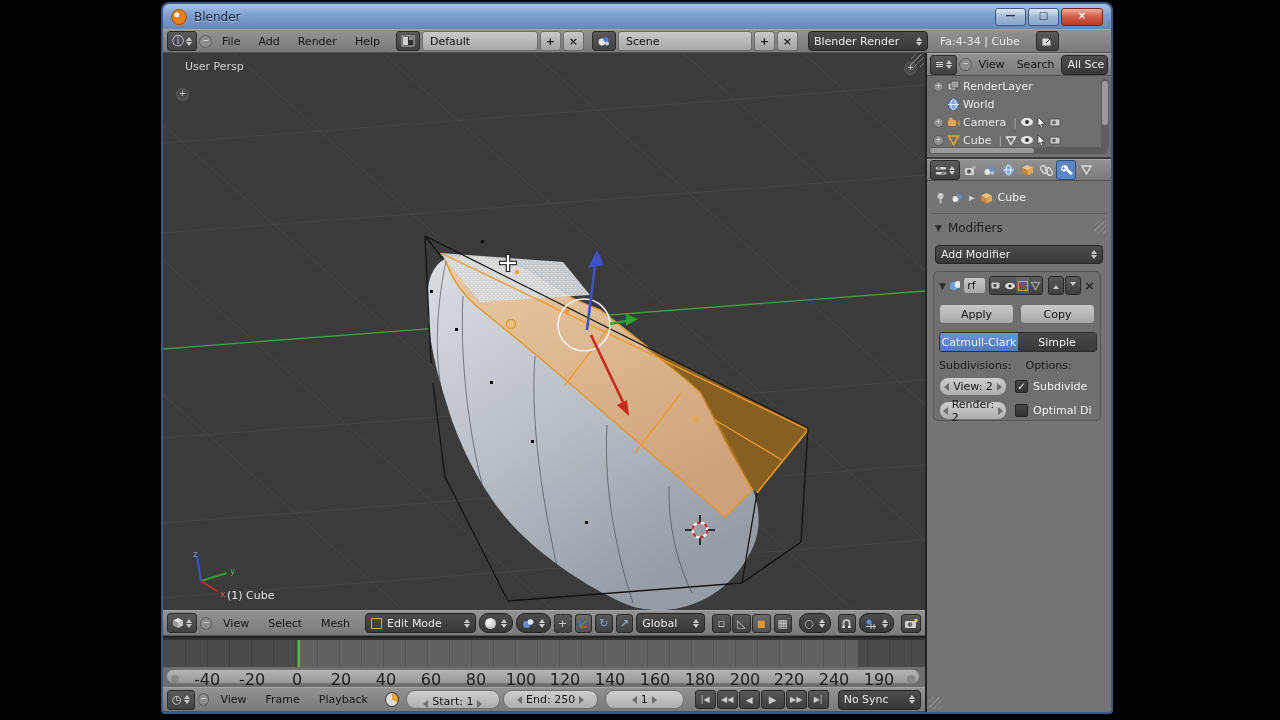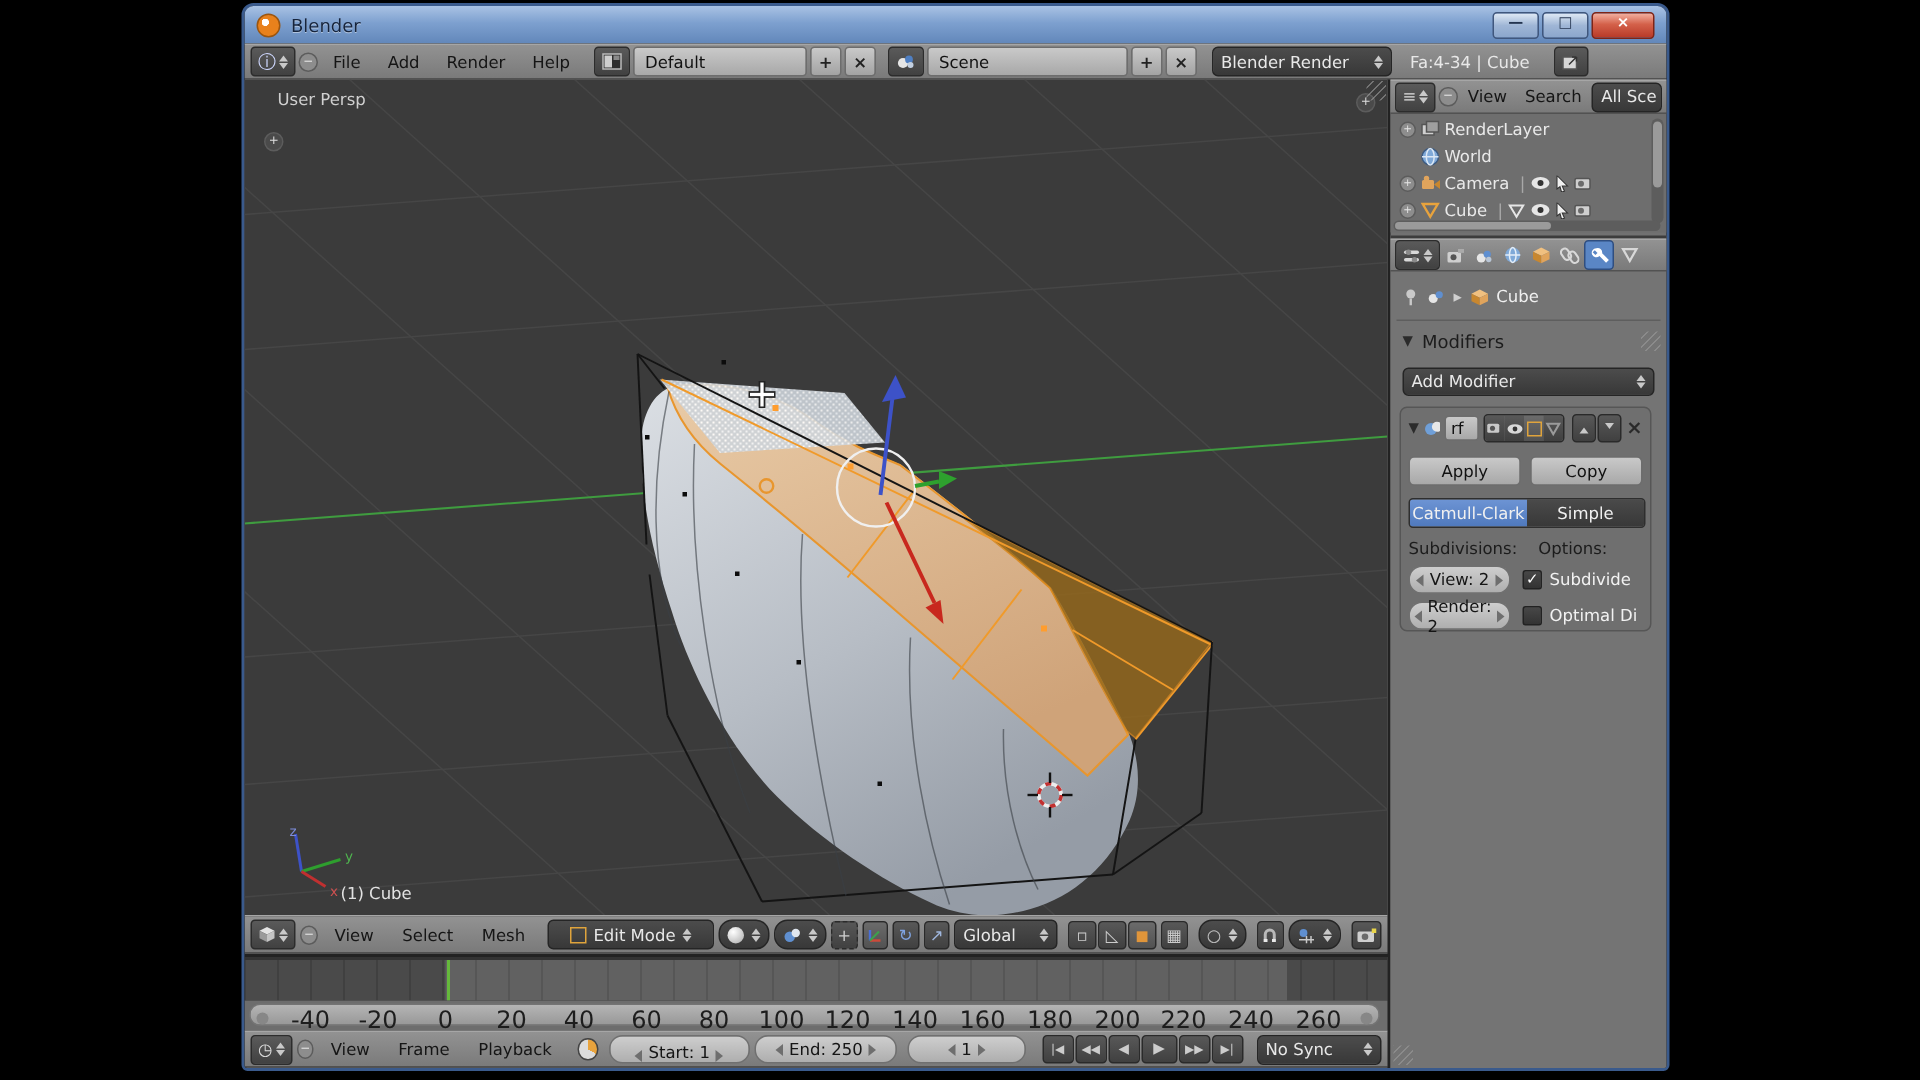--- a/index.html
+++ b/index.html
@@ -301,21 +301,21 @@
             </svg>
           <span class="updn">
               <span class="tua"></span>
               <span class="tda"></span>
             </span>
         </span>
         <span class="circ">−</span>
         <span class="menu">View</span>
         <span class="menu">Select</span>
         <span class="menu">Mesh</span>
-        <span class="dd-dark sq" style="width:108px;justify-content:center;margin-left:4px;">
+        <span class="dd-dark sq" style="width:108px;justify-content:space-between;margin-left:4px;">
           <span class="flex" style="gap:5px;">
             <span style="width:9px;height:9px;border:1.5px solid #e0a43c;display:inline-block;"></span>
             <span>Edit Mode</span>
           </span>
           <span class="updn">
               <span class="tua"></span>
               <span class="tda"></span>
             </span>
         </span>
         <span class="dd-dark">
@@ -412,21 +412,21 @@
         <span class="tick" style="left:268px">60</span>
         <span class="tick" style="left:313px">80</span>
         <span class="tick" style="left:358px">100</span>
         <span class="tick" style="left:402px">120</span>
         <span class="tick" style="left:447px">140</span>
         <span class="tick" style="left:492px">160</span>
         <span class="tick" style="left:537px">180</span>
         <span class="tick" style="left:582px">200</span>
         <span class="tick" style="left:626px">220</span>
         <span class="tick" style="left:671px">240</span>
-        <span class="tick" style="left:716px">260</span>
+        <span class="tick" style="left:716px">190</span>
       </div>
       <div class="abs tl-header hdrbar">
         <span class="ed-btn">
           <span style="color:#ddd;font-size:11px;">◷</span>
           <span class="updn">
               <span class="tua"></span>
               <span class="tda"></span>
             </span>
         </span>
         <span class="circ">−</span>

